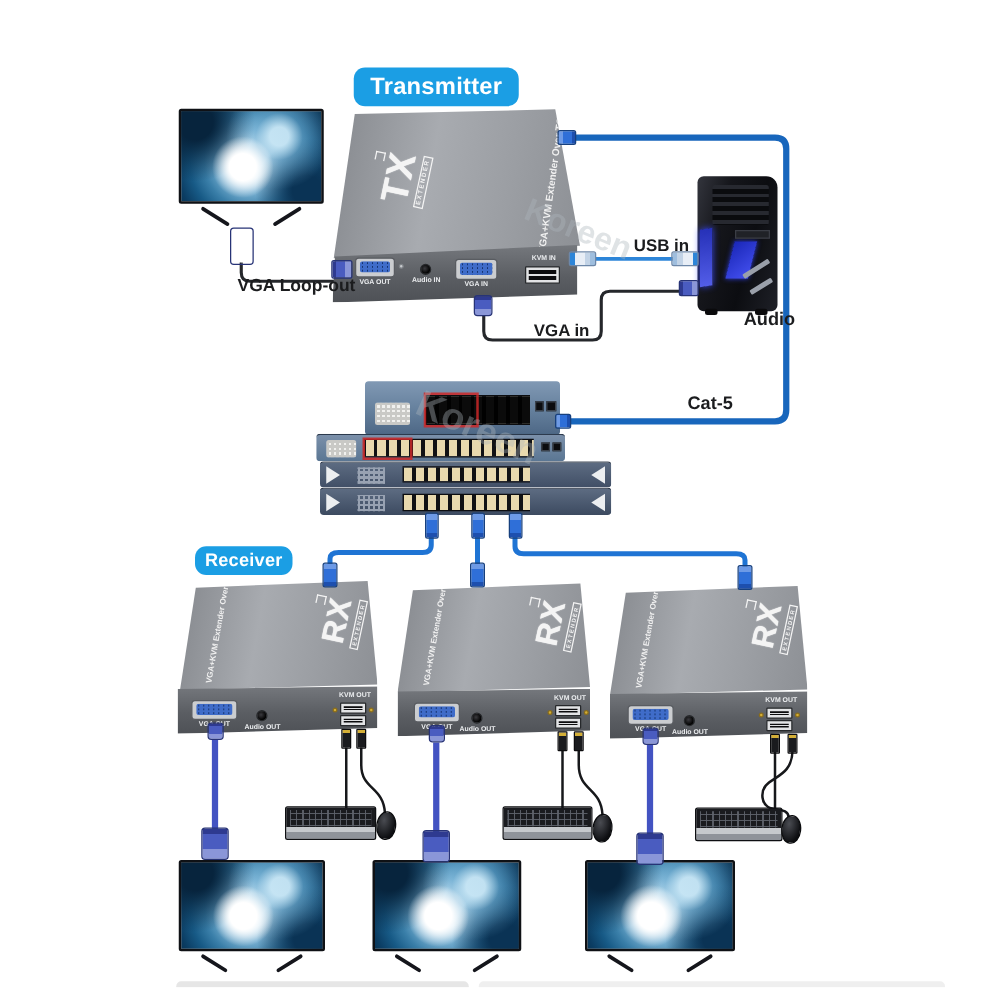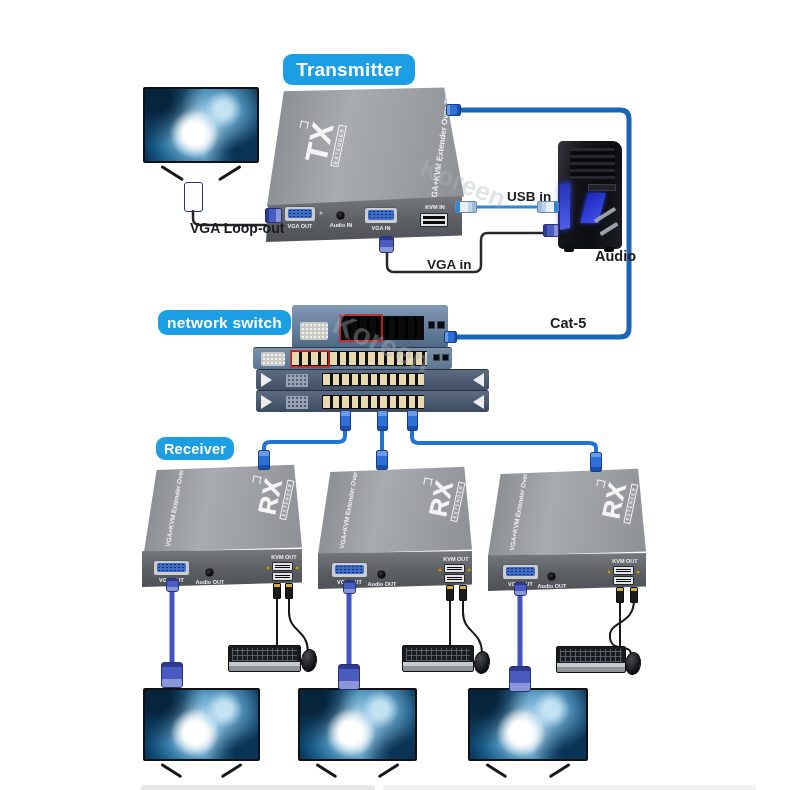--- a/index.html
+++ b/index.html
@@ -114,21 +114,20 @@
 
     <path d="M277,598 V647" fill="none" stroke="#17181b" stroke-width="2"></path>
     <path d="M289,598 V612 C289,632 307,629 308,651" fill="none" stroke="#17181b" stroke-width="2"></path>
     <path d="M450,598 V647" fill="none" stroke="#17181b" stroke-width="2"></path>
     <path d="M463,598 V612 C463,633 481,630 482,652" fill="none" stroke="#17181b" stroke-width="2"></path>
     <path d="M620,600 V648" fill="none" stroke="#17181b" stroke-width="2"></path>
     <path d="M634,600 C634,626 608,620 610,638 C612,653 630,643 631,654" fill="none" stroke="#17181b" stroke-width="2"></path>
   </svg>
 
   <div class="pill" style="left:283px;top:54px;width:132px;height:31px;font-size:19px;">Transmitter</div>
-  <div class="pill" style="left:158px;top:310px;width:133px;height:25px;font-size:15.5px;">network switch</div>
   <div class="pill" style="left:156px;top:437px;width:78px;height:23px;font-size:14.5px;">Receiver</div>
 
   <div class="note" style="left:170px;top:220px;font-size:14px;">VGA Loop-out</div>
   <div class="note" style="left:487px;top:189px;font-size:13.5px;">USB in</div>
   <div class="note" style="left:407px;top:257px;font-size:13.5px;">VGA in</div>
   <div class="note" style="left:575px;top:248px;font-size:14.5px;">Audio</div>
   <div class="note" style="left:530px;top:315px;font-size:14.5px;">Cat-5</div>
 
   <div class="wm" style="left:418px;top:168px;font-size:26px;transform:rotate(22deg);">Koreen</div>
   <div class="wm" style="left:330px;top:326px;font-size:30px;transform:rotate(24deg);">Koreen</div>

